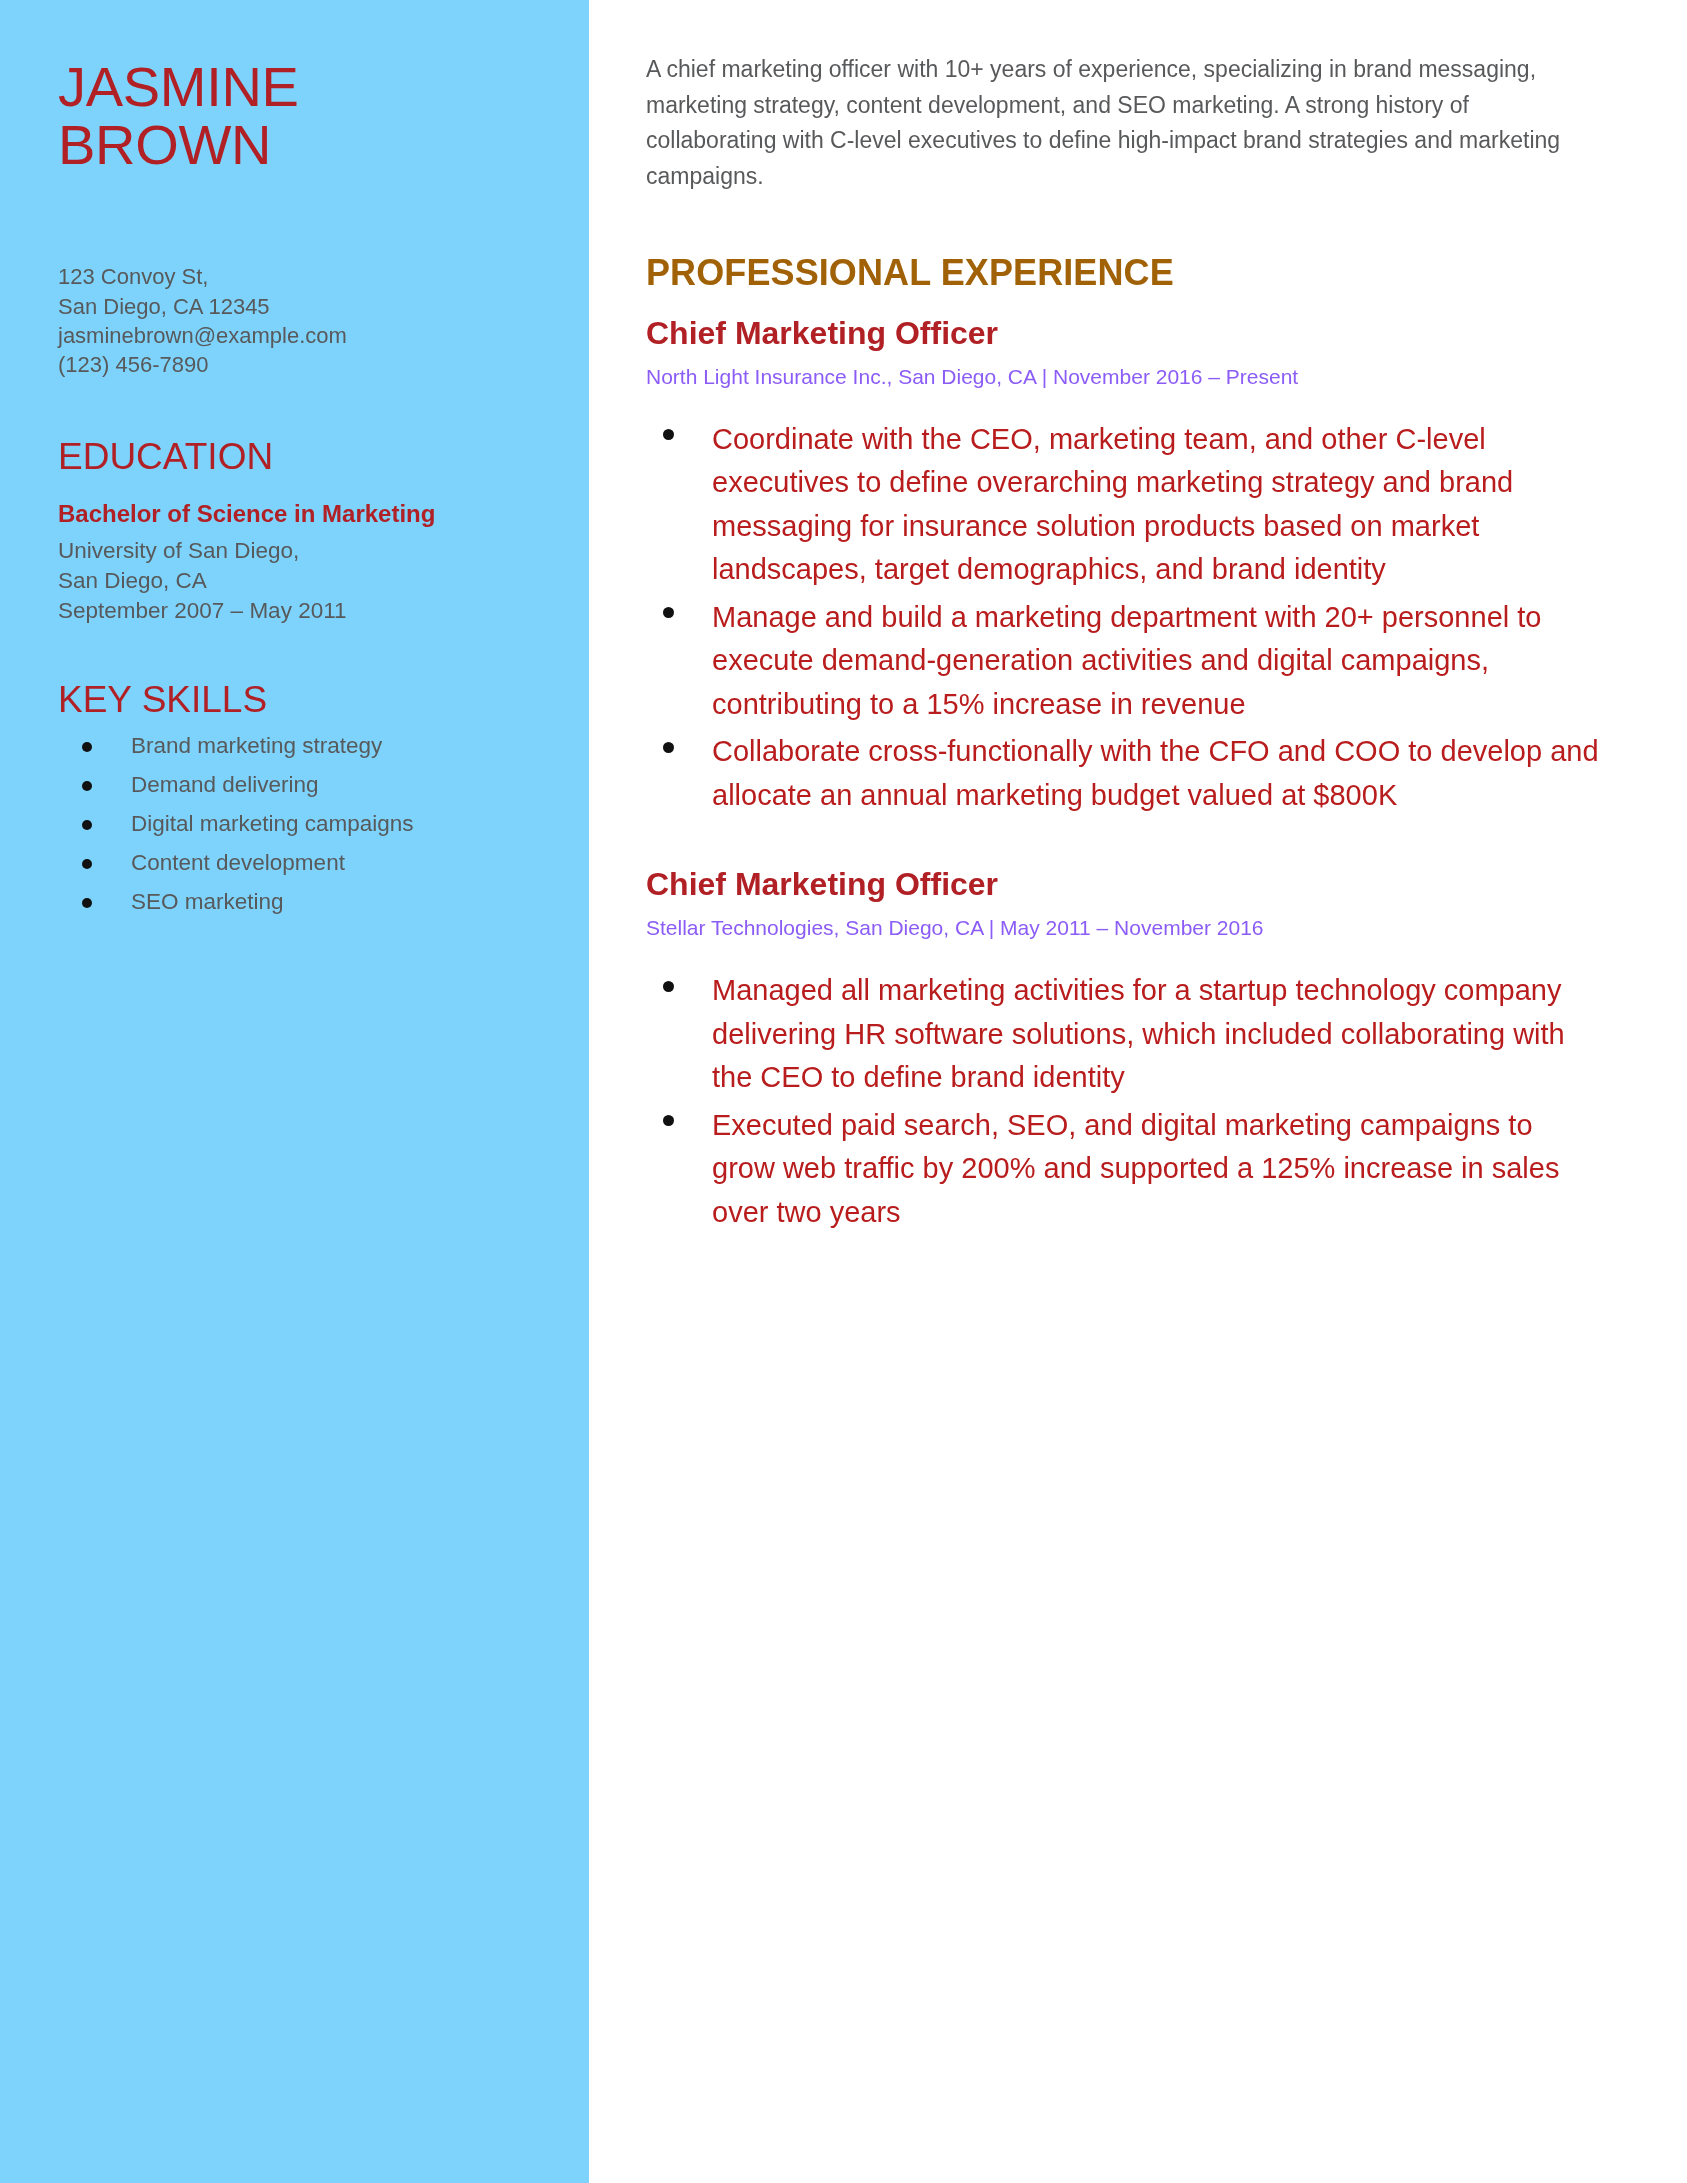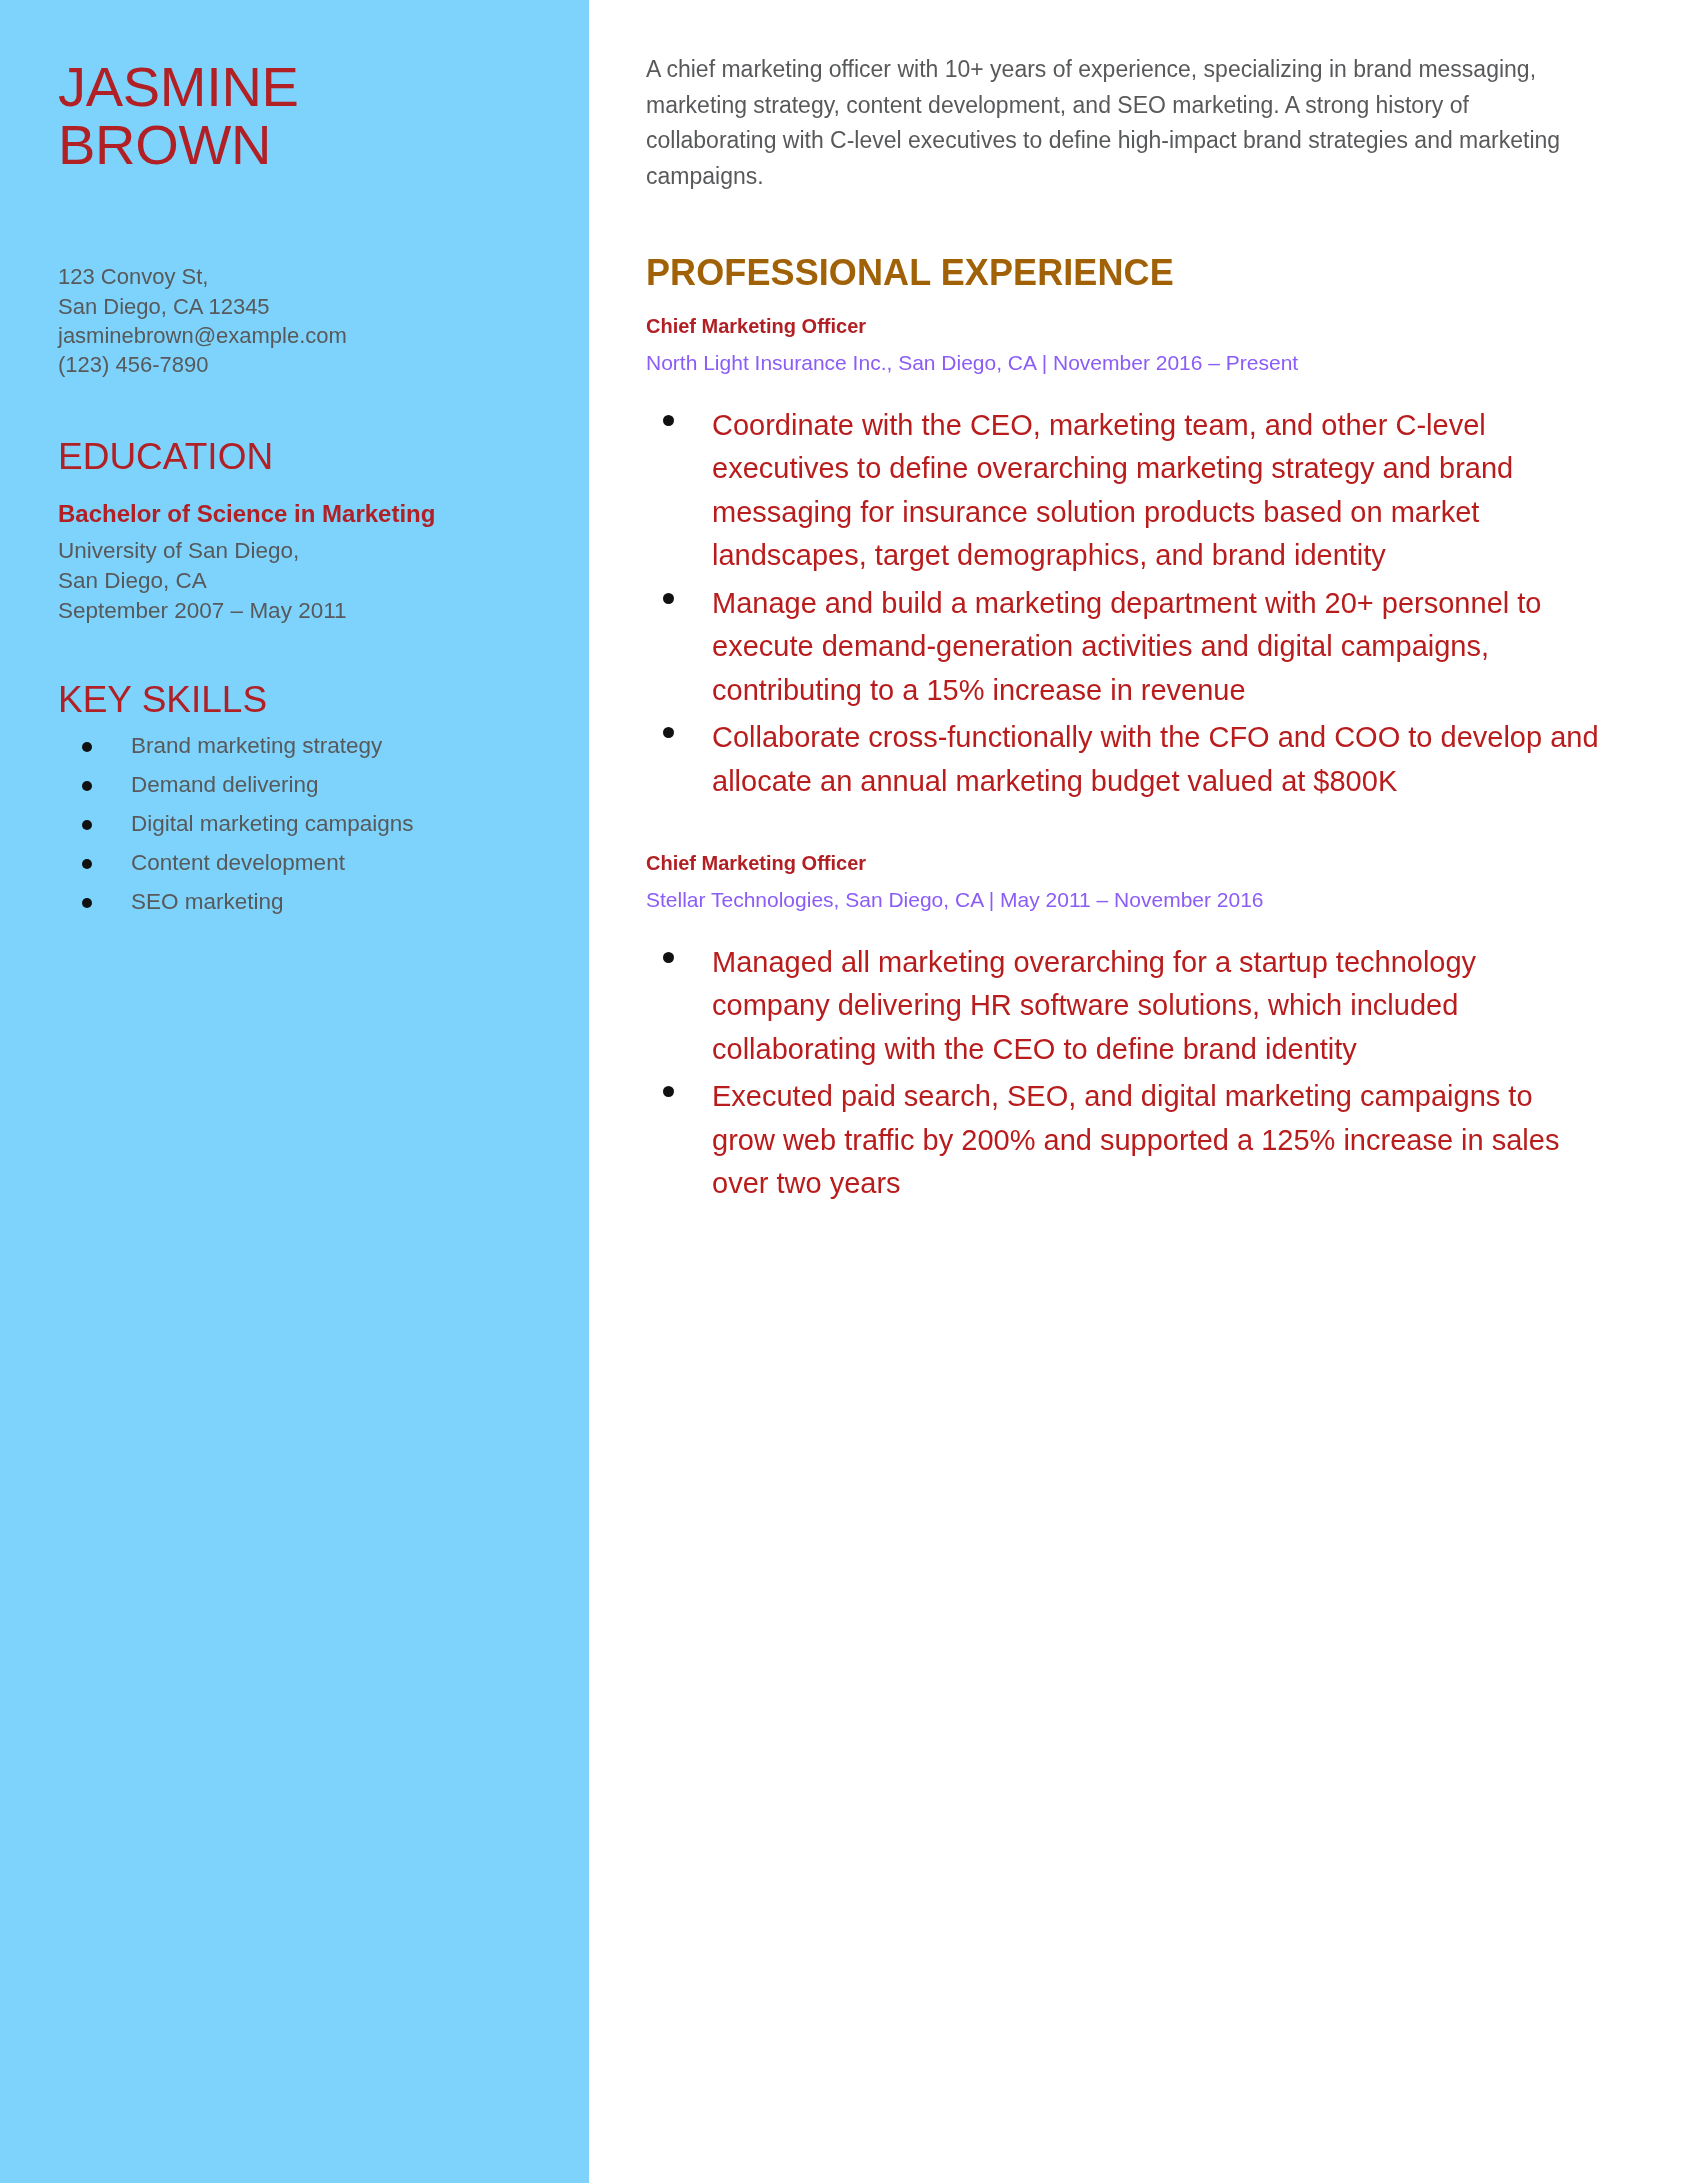--- a/index.html
+++ b/index.html
@@ -133,21 +133,21 @@
     letter-spacing: 0.1px;
   }
   .job {
     margin-top: 0;
   }
   .job + .job {
     margin-top: 48px;
   }
   .job-title {
     color: #B02025;
-    font-size: 20px;
+    font-size: 32px;
     font-weight: bold;
     line-height: 1.2;
     margin-bottom: 10.6px;
   }
   .job-meta {
     color: #8b5cf6;
     font-size: 21px;
     line-height: 1.35;
     margin-bottom: 26.5px;
   }
@@ -229,21 +229,21 @@
           <li>Coordinate with the CEO, marketing team, and other C-level executives to define overarching marketing strategy and brand messaging for insurance solution products based on market landscapes, target demographics, and brand identity</li>
           <li>Manage and build a marketing department with 20+ personnel to execute demand-generation activities and digital campaigns, contributing to a 15% increase in revenue</li>
           <li>Collaborate cross-functionally with the CFO and COO to develop and allocate an annual marketing budget valued at $800K</li>
         </ul>
       </div>
 
       <div class="job">
         <div class="job-title">Chief Marketing Officer</div>
         <div class="job-meta">Stellar Technologies, San Diego, CA | May 2011 – November 2016</div>
         <ul class="duties">
-          <li>Managed all marketing overarching for a startup technology company delivering HR software solutions, which included collaborating with the CEO to define brand identity</li>
+          <li>Managed all marketing activities for a startup technology company delivering HR software solutions, which included collaborating with the CEO to define brand identity</li>
           <li>Executed paid search, SEO, and digital marketing campaigns to grow web traffic by 200% and supported a 125% increase in sales over two years</li>
         </ul>
       </div>
 
     </div>
   </div>
 
 </div>
 
 

